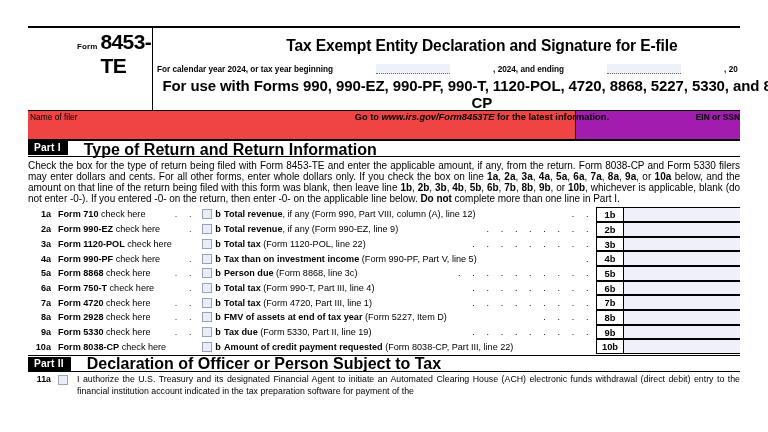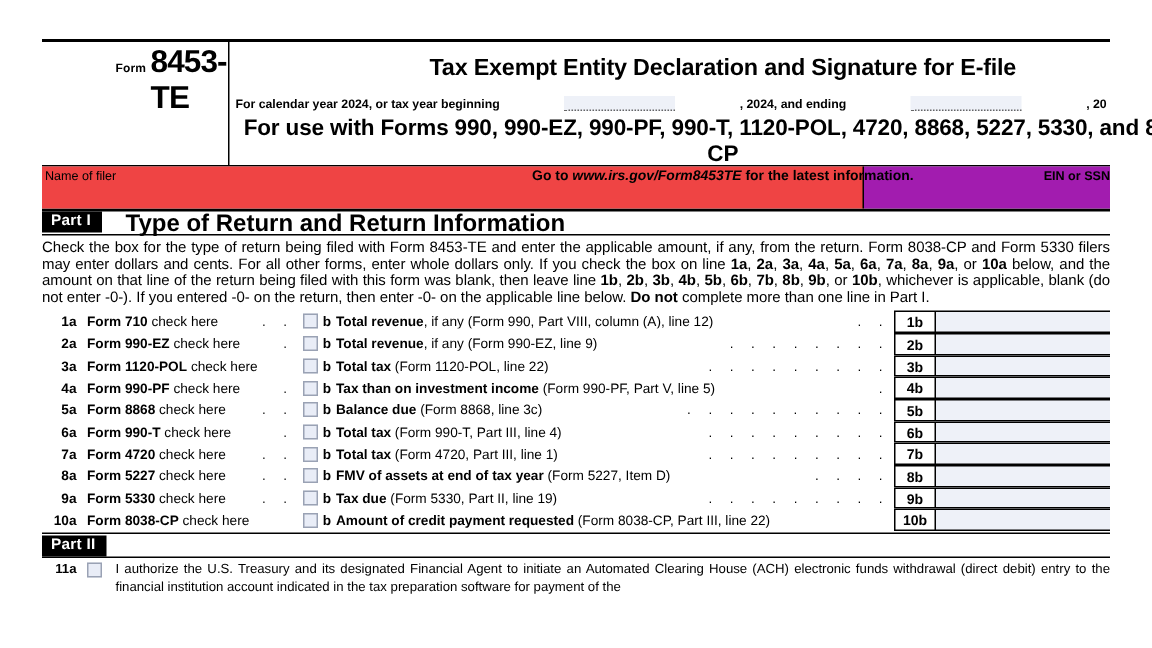--- a/index.html
+++ b/index.html
@@ -390,30 +390,30 @@
       </div>
       <div class="row">
         <div class="r-num">5a</div>
         <div class="r-left">
           <span class="lbl"><b>Form 8868</b> <span class="ch">check here</span></span>
           <span class="dots">.  .</span>
           <span class="cbox"></span>
         </div>
         <div class="r-b">b</div>
         <div class="r-desc">
-          <span class="dtext"><b>Balance due</b> (Form 8868, line 3c)</span>
+          <span class="dtext"><b>Person due</b> (Form 8868, line 3c)</span>
           <span class="dots2">.  .  .  .  .  .  .  .  .  .</span>
         </div>
         <div class="r-code">5b</div>
         <div class="r-val"></div>
       </div>
       <div class="row">
         <div class="r-num">6a</div>
         <div class="r-left">
-          <span class="lbl"><b>Form 990-T</b> <span class="ch">check here</span></span>
+          <span class="lbl"><b>Form 750-T</b> <span class="ch">check here</span></span>
           <span class="dots">.</span>
           <span class="cbox"></span>
         </div>
         <div class="r-b">b</div>
         <div class="r-desc">
           <span class="dtext"><b>Total tax</b> (Form 990-T, Part III, line 4)</span>
           <span class="dots2">.  .  .  .  .  .  .  .  .</span>
         </div>
         <div class="r-code">6b</div>
         <div class="r-val"></div>
@@ -429,21 +429,21 @@
         <div class="r-desc">
           <span class="dtext"><b>Total tax</b> (Form 4720, Part III, line 1)</span>
           <span class="dots2">.  .  .  .  .  .  .  .  .</span>
         </div>
         <div class="r-code">7b</div>
         <div class="r-val"></div>
       </div>
       <div class="row">
         <div class="r-num">8a</div>
         <div class="r-left">
-          <span class="lbl"><b>Form 5227</b> <span class="ch">check here</span></span>
+          <span class="lbl"><b>Form 2928</b> <span class="ch">check here</span></span>
           <span class="dots">.  .</span>
           <span class="cbox"></span>
         </div>
         <div class="r-b">b</div>
         <div class="r-desc">
           <span class="dtext"><b>FMV of assets at end of tax year</b> (Form 5227, Item D)</span>
           <span class="dots2">.  .  .  .</span>
         </div>
         <div class="r-code">8b</div>
         <div class="r-val"></div>
@@ -475,20 +475,21 @@
           <span class="dtext"><b>Amount of credit payment requested</b> (Form 8038-CP, Part III, line 22)</span>
           <span class="dots2"></span>
         </div>
         <div class="r-code">10b</div>
         <div class="r-val"></div>
       </div>
     </div>
 
   <div class="partbar2">
     <span class="parttag">Part II</span>
+    <span class="parttitle">Declaration of Officer or Person Subject to Tax</span>
   </div>
 
   <div class="p2row">
     <div class="p2num">11a</div>
     <div class="p2cb"></div>
     <div class="p2txt">I authorize the U.S. Treasury and its designated Financial Agent to initiate an Automated Clearing House (ACH) electronic funds withdrawal (direct debit) entry to the financial institution account indicated in the tax preparation software for payment of the</div>
   </div>
 
 </div>
 

